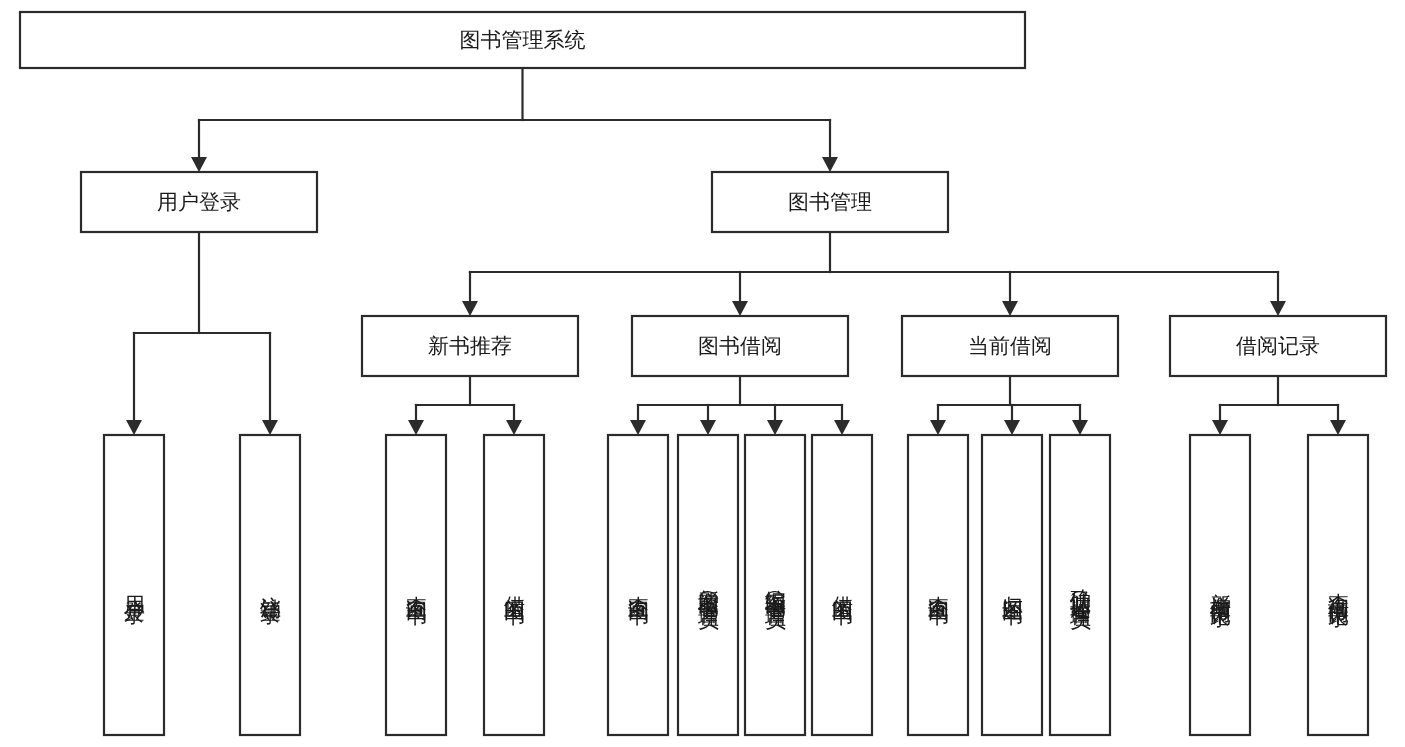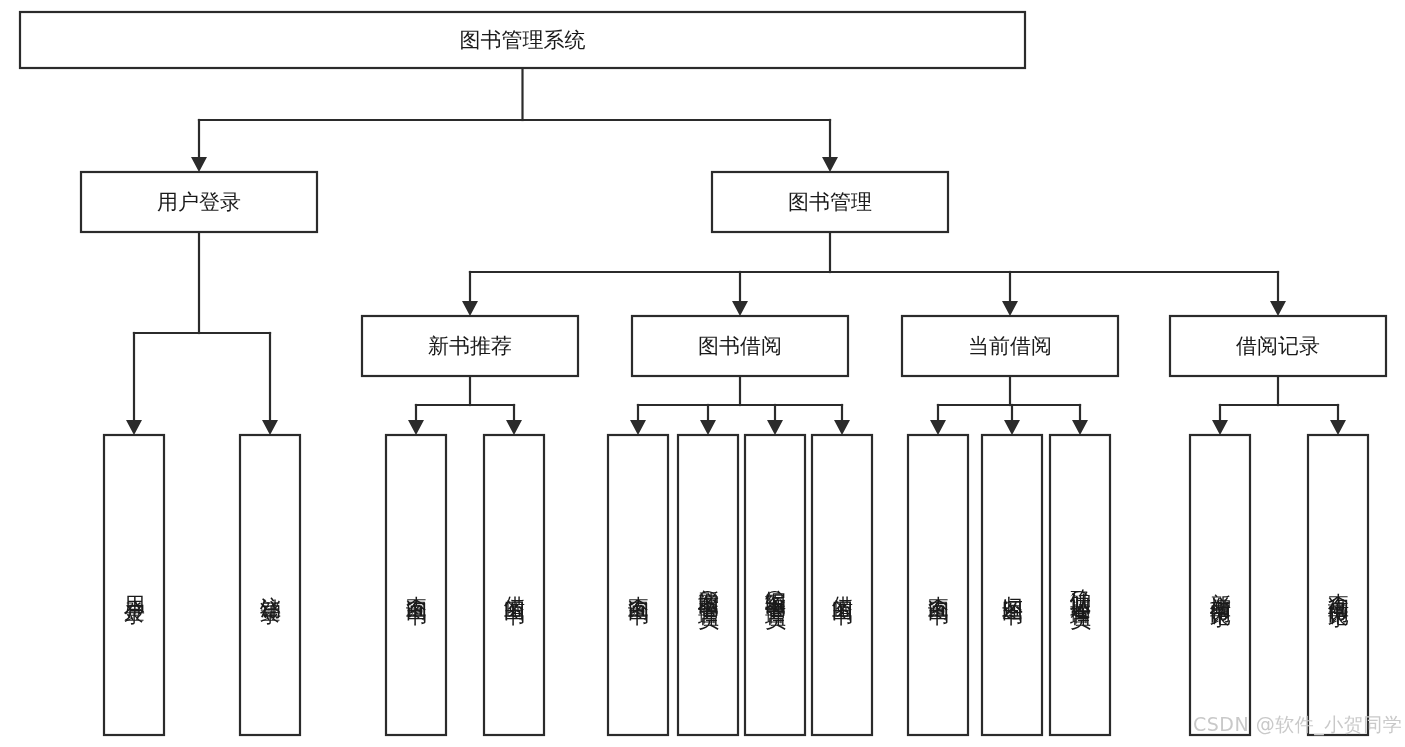--- a/index.html
+++ b/index.html
@@ -202,14 +202,13 @@
       <div class="leaf-label-wrap" style="left: 1050px; top: 435px; width: 60px; height: 300px;">
         <span class="leaf-label">确认归还（管理员）</span>
       </div>
       <div class="leaf-label-wrap" style="left: 1190px; top: 435px; width: 60px; height: 300px;">
         <span class="leaf-label">新增借阅记录</span>
       </div>
       <div class="leaf-label-wrap" style="left: 1308px; top: 435px; width: 60px; height: 300px;">
         <span class="leaf-label">查询借阅记录</span>
       </div>
     </div>
-  <div class="watermark" style="left: 1193px; top: 712px; color: rgb(201, 201, 201);">CSDN @软件_小贺同学</div>
 </div>
 
 </body></html>

